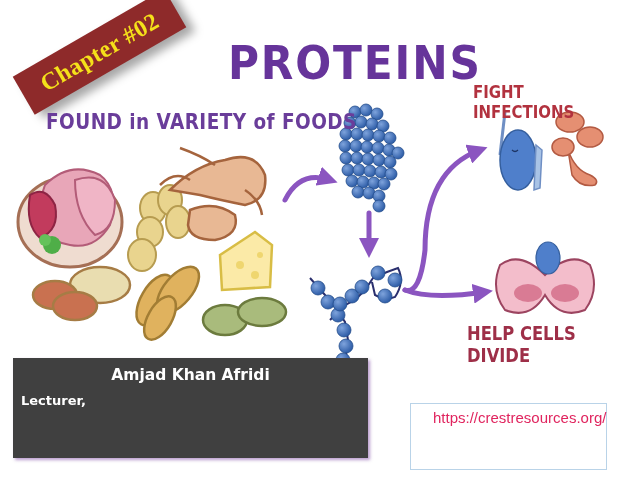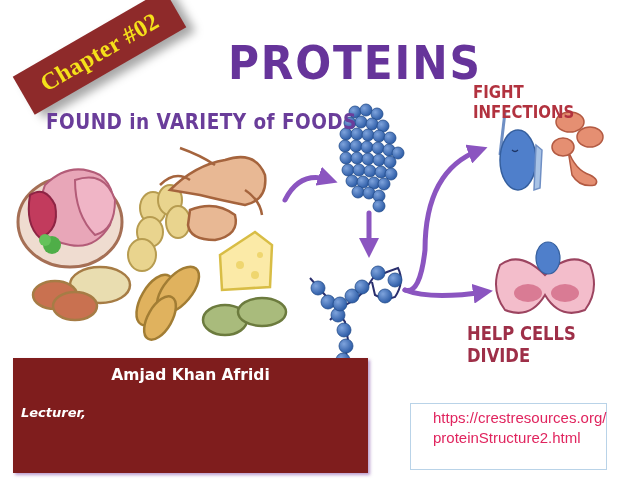--- a/index.html
+++ b/index.html
@@ -12,23 +12,23 @@
   .chapter span { color:#f5e11a; font-family:"Liberation Serif", serif; font-weight:bold; font-size:24px; letter-spacing:0.5px; }
 
   .title { left:228px; top:36px; color:#66349a; font-family:"DejaVu Sans", sans-serif; font-weight:bold; font-size:46px; letter-spacing:2px; transform:scaleX(0.92); transform-origin:left; }
   .found { left:46px; top:110px; color:#6a3d9a; font-weight:bold; font-size:21px; transform:scaleX(0.88); transform-origin:left; letter-spacing:0.5px; }
   .fight { left:473px; top:82px; color:#b2323f; font-weight:bold; font-size:17px; transform:scaleX(0.88); transform-origin:left; }
   .help { left:467px; top:322px; color:#9e2f48; font-weight:bold; font-size:19px; transform:scaleX(0.86); transform-origin:left; }
 
   .illus { left:0; top:0; width:640px; height:480px; }
 
   
-  .namebox { left:13px; top:358px; width:355px; height:115px; background:#7f1d1d; box-shadow:2px 2px 3px rgba(120,60,160,0.5); box-sizing:border-box; padding:5px 8px; }
+  .namebox { left:13px; top:358px; width:355px; height:100px; background:#404040; box-shadow:2px 2px 3px rgba(120,60,160,0.5); box-sizing:border-box; padding:5px 8px; }
   .namebox .n { color:#ffffff; font-weight:bold; font-size:15.5px; text-align:center; margin-top:3px; }
-  .namebox .l { color:#ffffff; font-weight:bold; font-size:13px; margin-top:21px;font-style:italic; }
+  .namebox .l { color:#ffffff; font-weight:bold; font-size:13px; margin-top:9px; }
   .namebox .d { color:#ffffff; font-weight:bold; font-size:13px; margin-top:9px; white-space:nowrap; letter-spacing:-0.2px; }
   .namebox .u { color:#2fb35a; font-weight:bold; font-size:13px; margin-top:9px; }
 
   
   .urlbox { left:410px; top:403px; width:197px; height:67px; border:1px solid #b9d3e8; box-sizing:border-box; padding:4px 22px; }
   .urlbox a { display:block; color:#e0245e; font-family:"Liberation Sans", sans-serif; font-size:15px; line-height:19.5px; text-decoration:none; white-space:nowrap; }
 </style>
 </head>
 <body>
 
@@ -188,14 +188,13 @@
 <div class="abs fight">FIGHT INFECTIONS</div>
 <div class="abs help">HELP CELLS DIVIDE</div>
 
 <div class="abs namebox">
   <div class="n">Amjad Khan Afridi</div>
   <div class="l">Lecturer,</div>
 </div>
 
 <div class="abs urlbox">
   <a>https://crestresources.org/</a>
-  <a>proteinStructure2.html</a>
 </div>
 
 </body></html>

